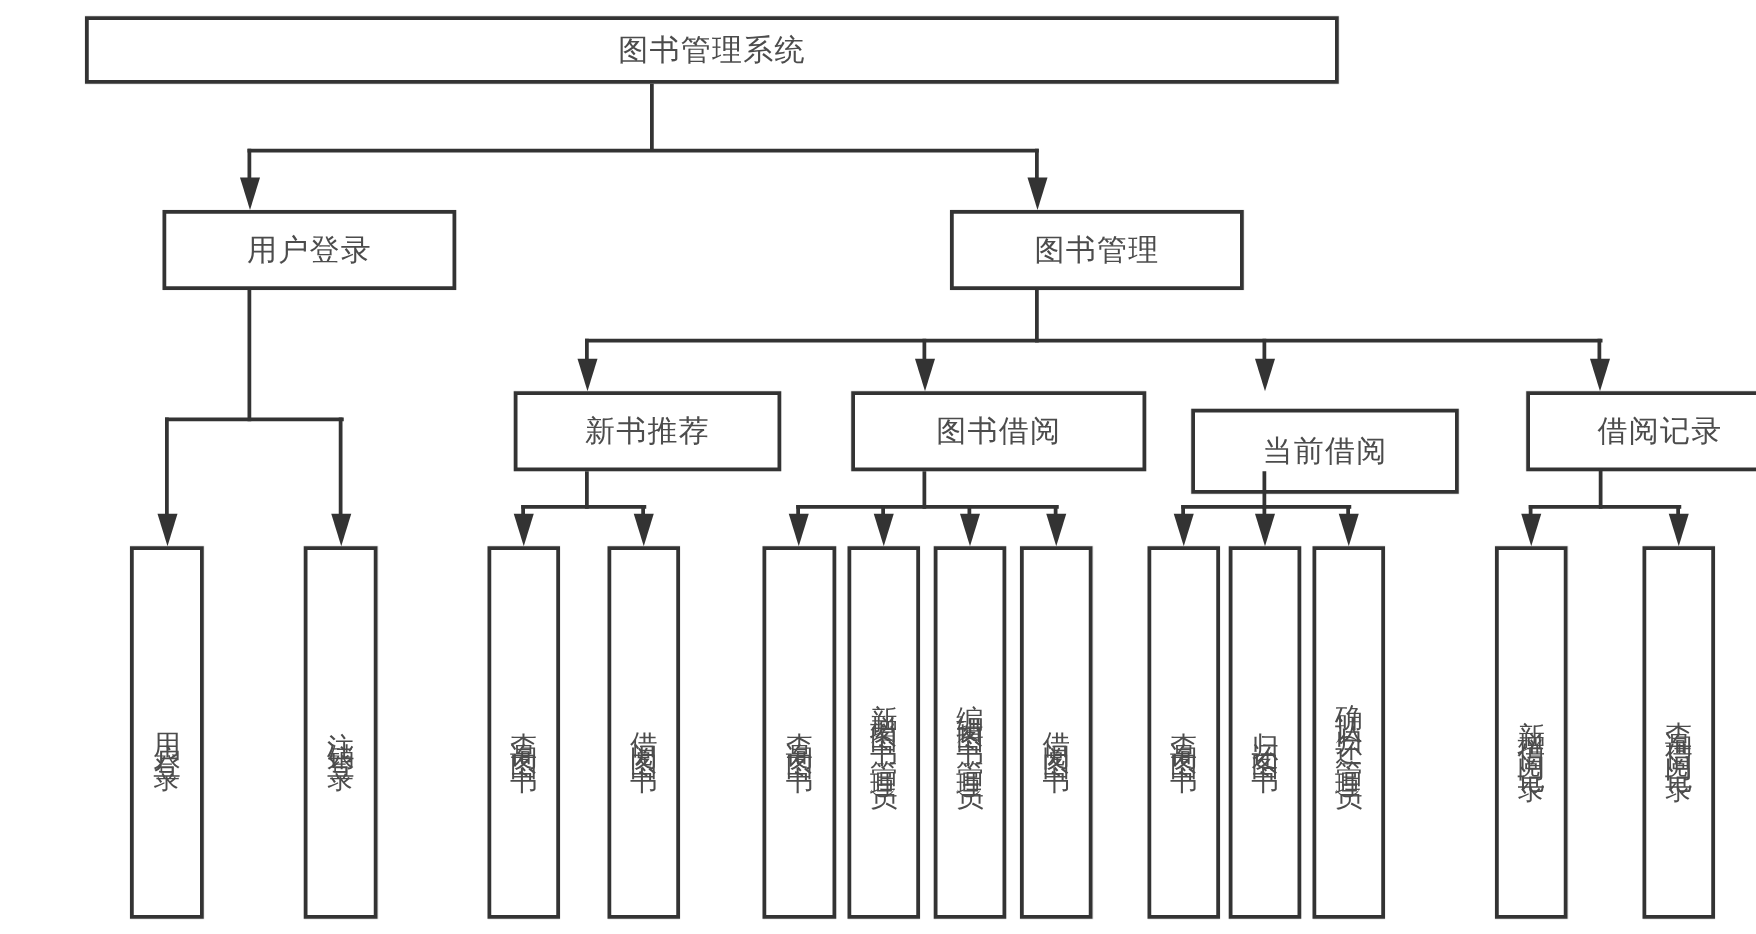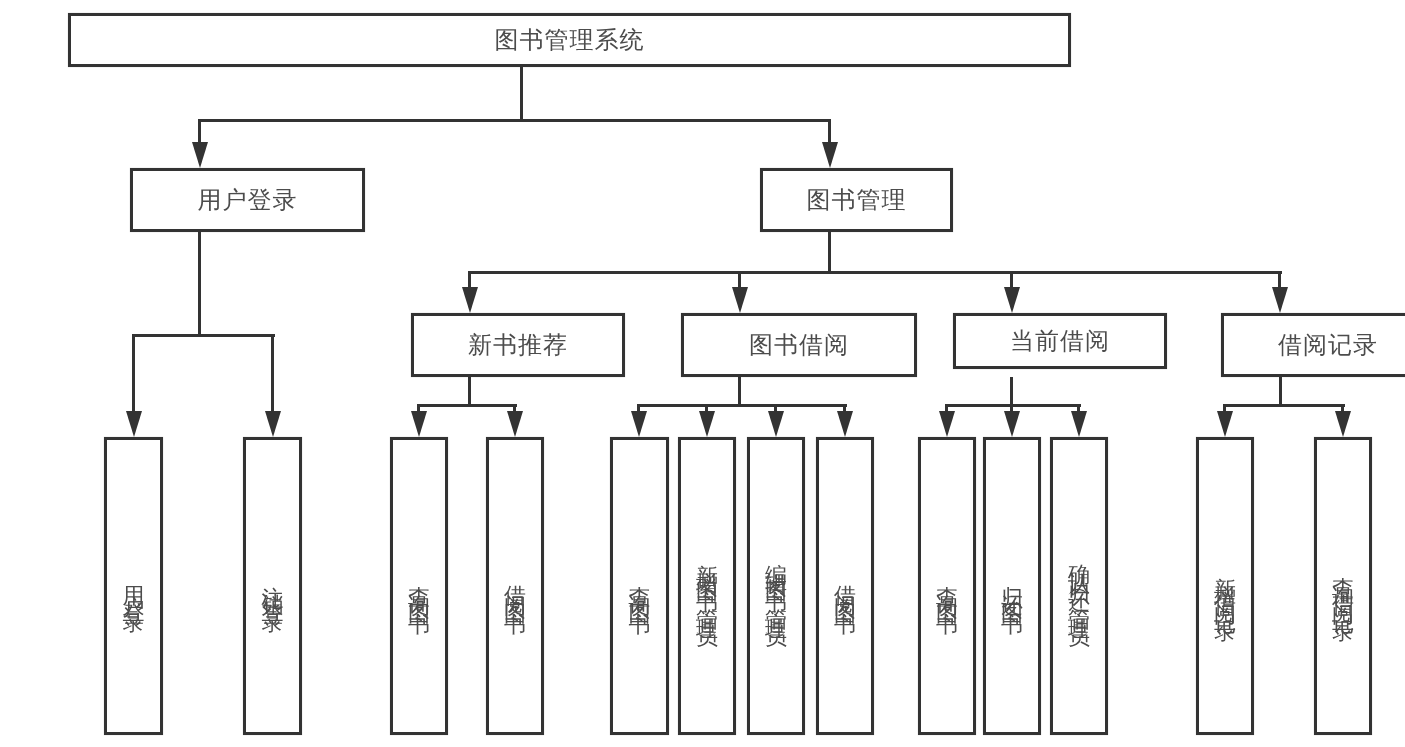--- a/index.html
+++ b/index.html
@@ -66,21 +66,21 @@
   <div class="box hbox" style="left:20px; top:13px; width:1003px; height:54px;">图书管理系统</div>
 
   <div class="line" style="left:520px; top:67px; width:3px; height:54px;"></div>
   <div class="line" style="left:198px; top:119px; width:633px; height:3px;"></div>
   <div class="line" style="left:198px; top:119px; width:3px; height:25px;"></div>
   <div class="arrowhead" style="left:192px; top:142px;"></div>
   <div class="line" style="left:828px; top:119px; width:3px; height:25px;"></div>
   <div class="arrowhead" style="left:822px; top:142px;"></div>
 
   <div class="box hbox" style="left:82px; top:168px; width:235px; height:64px;">用户登录</div>
-  <div class="box hbox" style="left:712px; top:168px; width:193px; height:64px;">图书管理</div>
+  <div class="box hbox" style="left:712px; top:168px; width:235px; height:64px;">图书管理</div>
 
   <div class="line" style="left:198px; top:232px; width:3px; height:105px;"></div>
   <div class="line" style="left:132px; top:334px; width:143px; height:3px;"></div>
   <div class="line" style="left:132px; top:334px; width:3px; height:79px;"></div>
   <div class="arrowhead" style="left:126px; top:411px;"></div>
   <div class="line" style="left:271px; top:334px; width:3px; height:79px;"></div>
   <div class="arrowhead" style="left:265px; top:411px;"></div>
 
   <div class="line" style="left:828px; top:232px; width:3px; height:42px;"></div>
   <div class="line" style="left:468px; top:271px; width:814px; height:3px;"></div>
@@ -88,21 +88,21 @@
   <div class="arrowhead" style="left:462px; top:287px;"></div>
   <div class="line" style="left:738px; top:271px; width:3px; height:18px;"></div>
   <div class="arrowhead" style="left:732px; top:287px;"></div>
   <div class="line" style="left:1010px; top:271px; width:3px; height:18px;"></div>
   <div class="arrowhead" style="left:1004px; top:287px;"></div>
   <div class="line" style="left:1278px; top:271px; width:3px; height:18px;"></div>
   <div class="arrowhead" style="left:1272px; top:287px;"></div>
 
   <div class="box hbox" style="left:363px; top:313px; width:214px; height:64px;">新书推荐</div>
   <div class="box hbox" style="left:633px; top:313px; width:236px; height:64px;">图书借阅</div>
-  <div class="box hbox" style="left:905px; top:313px; width:214px; height:56px;">当前借阅</div>
+  <div class="box hbox" style="left:905px; top:327px; width:214px; height:68px;">当前借阅</div>
   <div class="box hbox" style="left:1173px; top:313px; width:214px; height:64px;">借阅记录</div>
 
   <div class="line" style="left:468px; top:377px; width:3px; height:30px;"></div>
   <div class="line" style="left:417px; top:404px; width:100px; height:3px;"></div>
   <div class="line" style="left:417px; top:404px; width:3px; height:9px;"></div>
   <div class="arrowhead" style="left:411px; top:411px;"></div>
   <div class="line" style="left:513px; top:404px; width:3px; height:9px;"></div>
   <div class="arrowhead" style="left:507px; top:411px;"></div>
 
   <div class="line" style="left:738px; top:377px; width:3px; height:30px;"></div>

